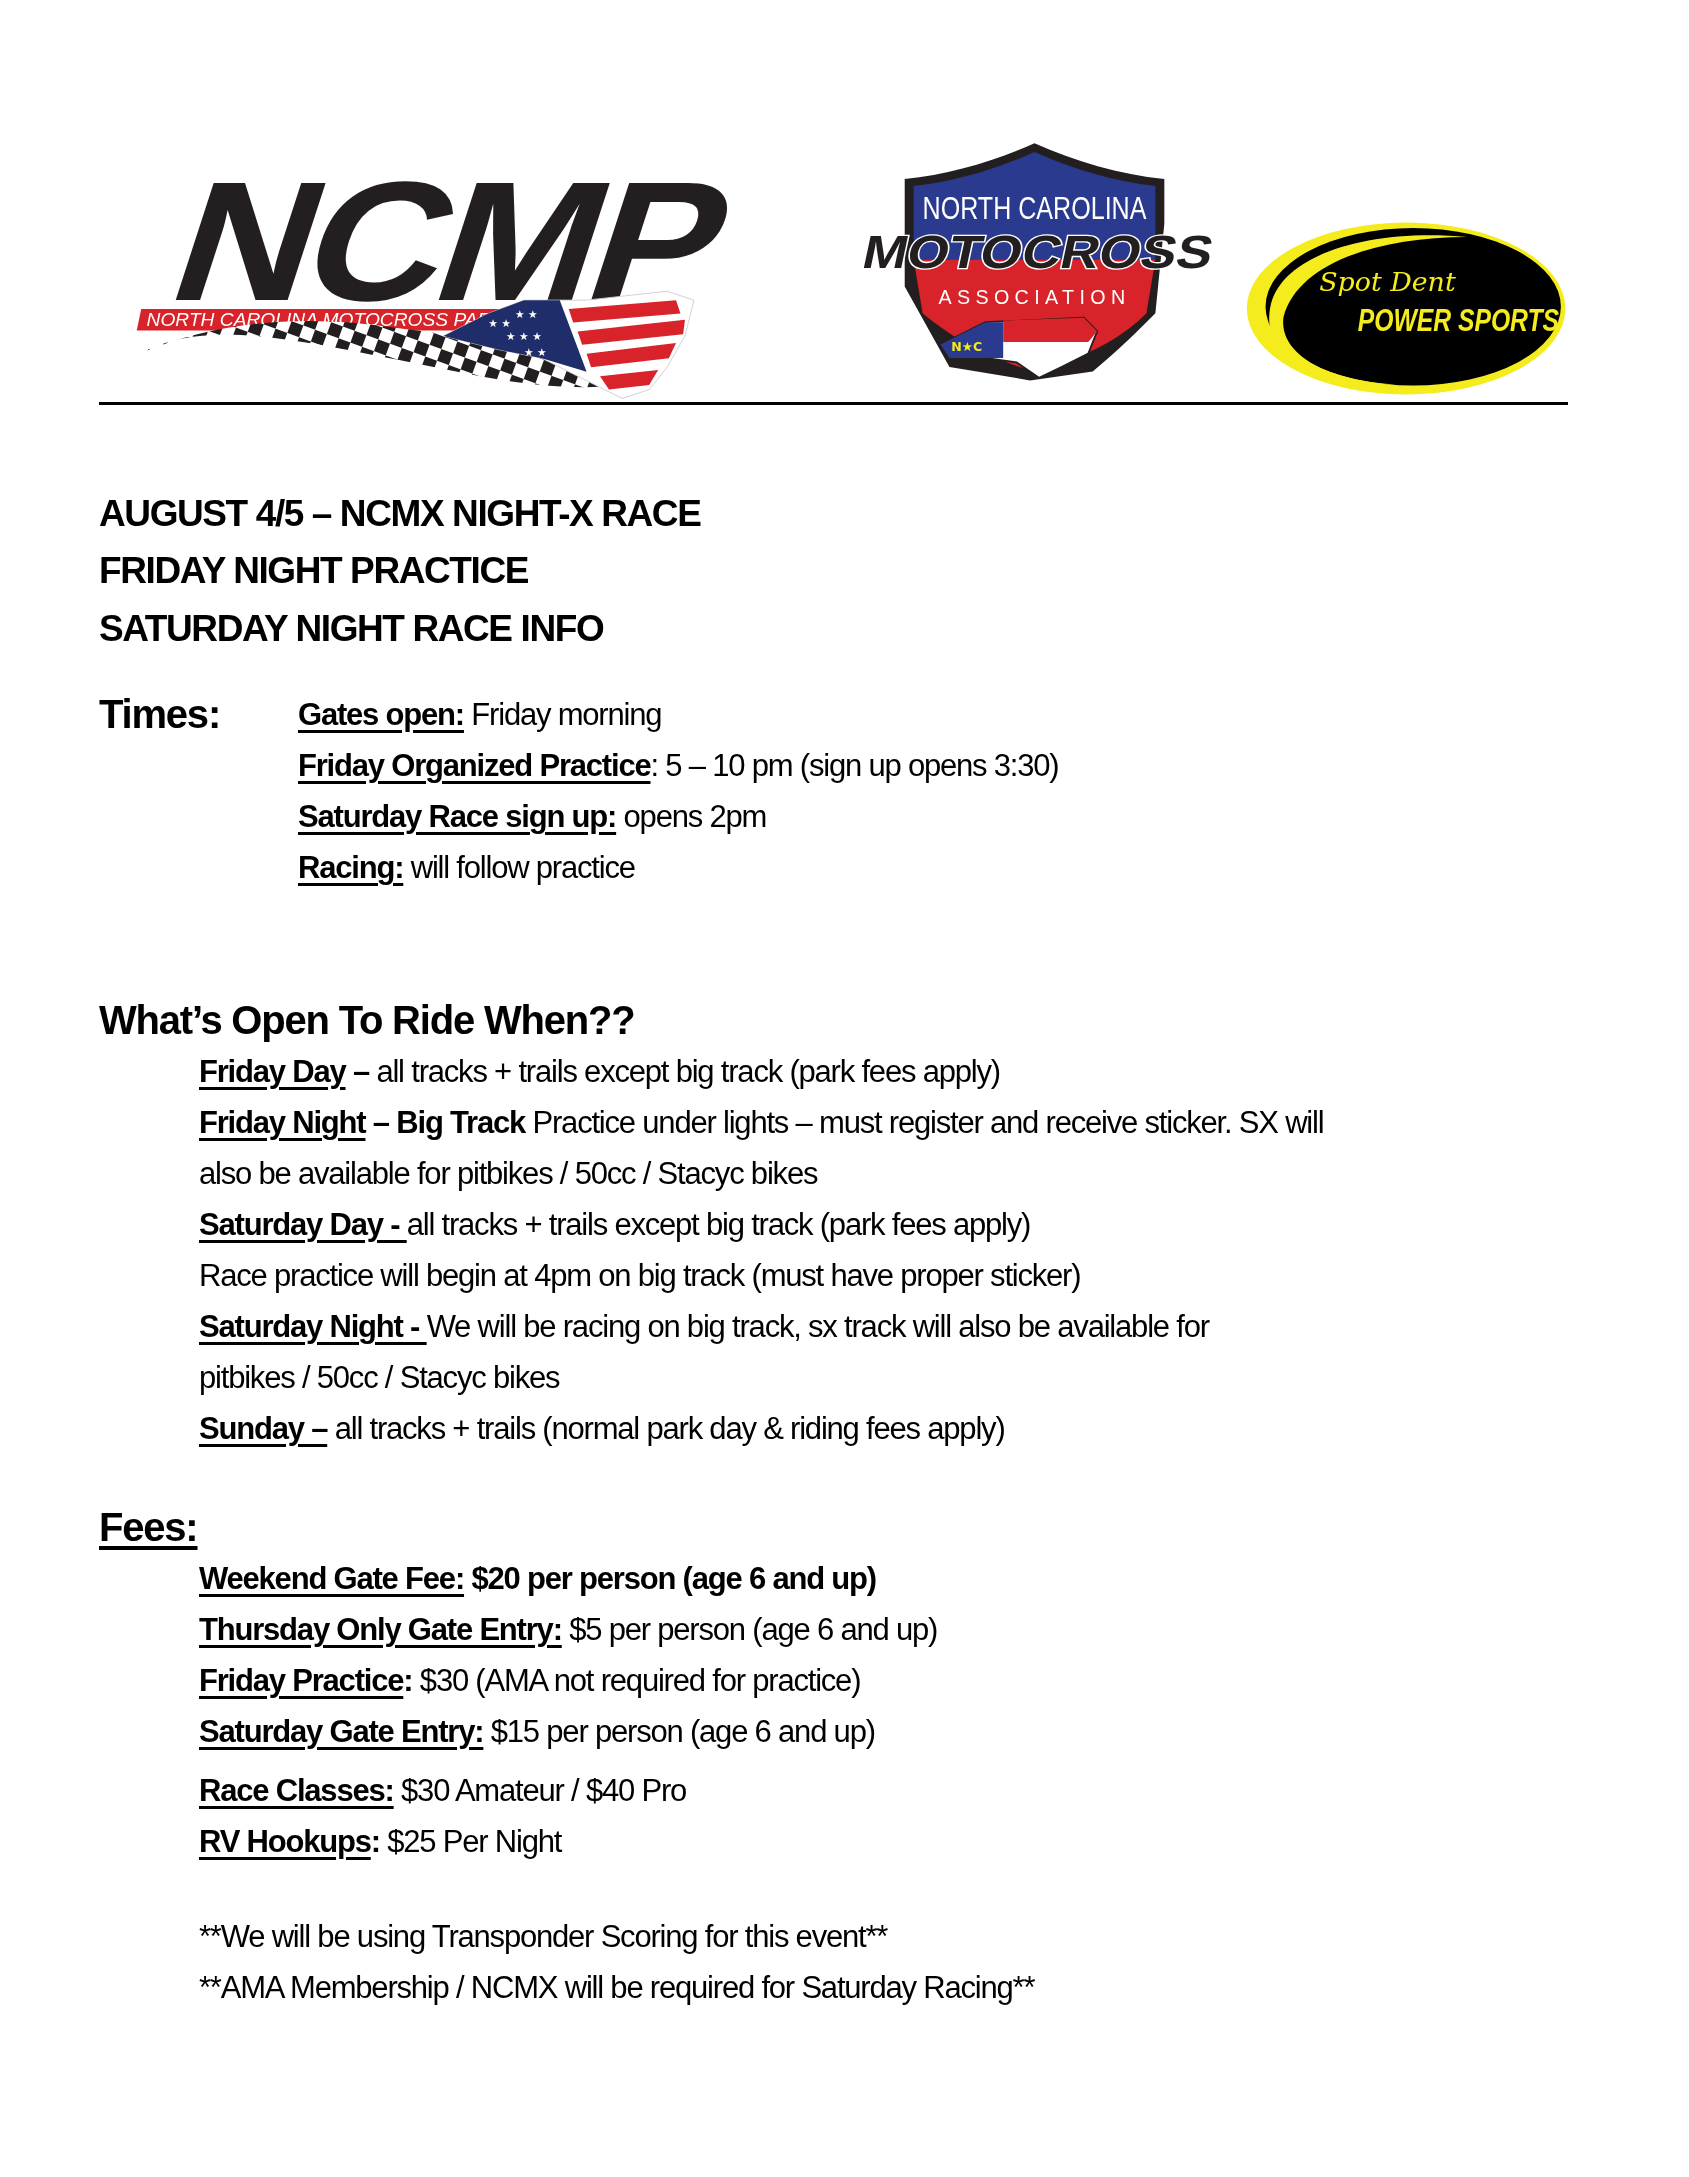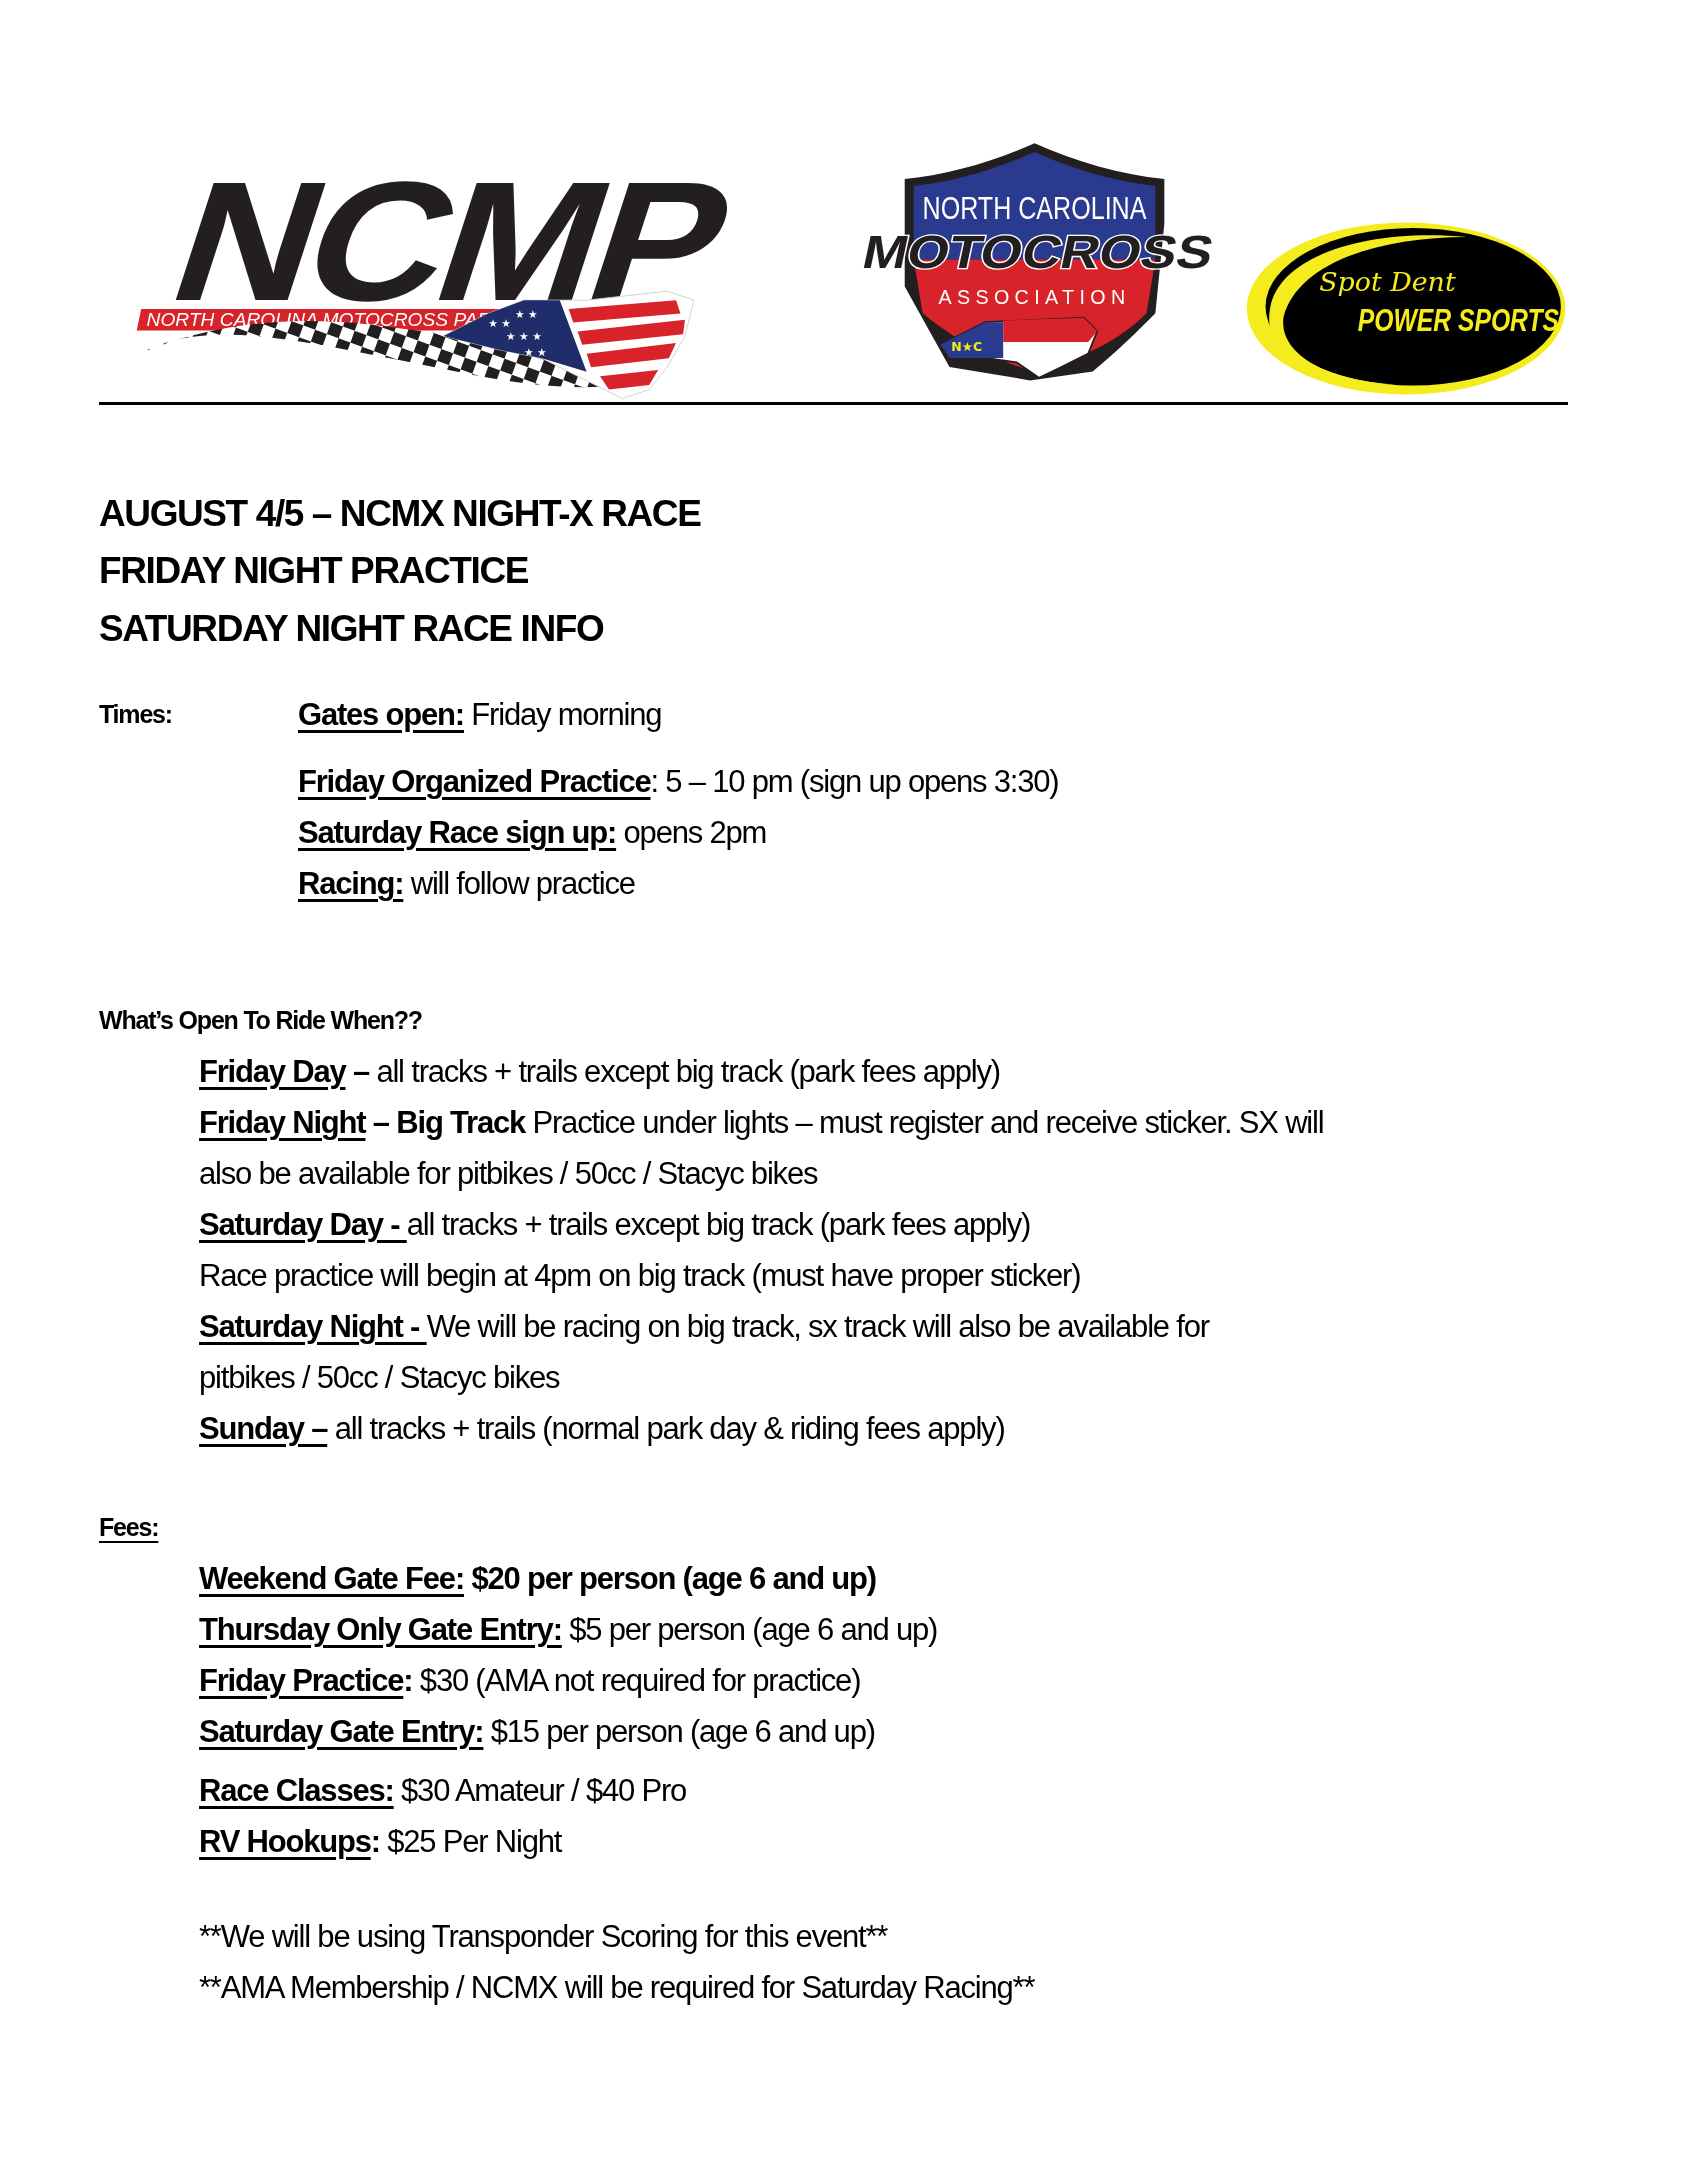--- a/index.html
+++ b/index.html
@@ -8,21 +8,21 @@
   .abs { position:absolute; }
   .logo-ncmp { left:121px; top:166px; width:645px; height:237px; }
   .logo-ncma { left:851px; top:143px; width:376px; height:242px; }
   .logo-spot { left:1243px; top:219px; width:327px; height:179px; }
   .rule { left:99px; top:402px; width:1469px; height:2.7px; background:#000; }
 
   .heading { left:99px; font-weight:bold; font-size:37px; letter-spacing:-1.4px; line-height:43px; white-space:nowrap; }
   .line { font-size:31px; letter-spacing:-1.2px; line-height:39px; white-space:nowrap; }
   .line .k { font-weight:bold; text-decoration:underline; text-decoration-thickness:2.7px; text-underline-offset:4.5px; }
   .line .b { font-weight:bold; }
-  .sec-label { font-weight:bold; font-size:25px; letter-spacing:-1.2px; line-height:39px; }
+  .sec-label { font-weight:bold; font-size:40px; letter-spacing:-1.2px; line-height:39px; }
   .u { text-decoration:underline; text-decoration-thickness:2.7px; text-underline-offset:4.5px; }
 </style>
 </head>
 <body>
 
 <div class="abs logo-ncmp">
   <svg width="645" height="237" viewBox="0 0 720 265">
 
     <g transform="skewX(-18)">
       <text x="95" y="150" font-family="Liberation Sans, sans-serif" font-weight="bold" font-size="190" fill="#231f20" letter-spacing="-6" textLength="600" lengthAdjust="spacingAndGlyphs">NCMP</text>
@@ -87,21 +87,21 @@
 
 <div class="abs rule"></div>
 
 <div class="abs heading" style="top:492px;">AUGUST 4/5 – NCMX NIGHT-X RACE</div>
 <div class="abs heading" style="top:549px;">FRIDAY NIGHT PRACTICE</div>
 <div class="abs heading" style="top:607px;">SATURDAY NIGHT RACE INFO</div>
 
 <div class="abs sec-label" style="left:99px; top:695px;">Times:</div>
 <div class="abs" style="left:298px; top:695px;">
   <div class="line" style="height:51px;"><span class="k">Gates open:</span><span></span><span> Friday morning</span></div>
-  <div class="line" style="height:51px;margin-top:16px;"><span class="k">Friday Organized Practice</span><span>:</span><span> 5 – 10 pm  (sign up opens 3:30)</span></div>
+  <div class="line" style="height:51px;"><span class="k">Friday Organized Practice</span><span>:</span><span> 5 – 10 pm  (sign up opens 3:30)</span></div>
   <div class="line" style="height:51px;"><span class="k">Saturday Race sign up:</span><span></span><span> opens 2pm</span></div>
   <div class="line" style="height:51px;"><span class="k">Racing:</span><span></span><span> will follow practice</span></div>
 </div>
 
 <div class="abs sec-label" style="left:99px; top:1001px;">What’s Open To Ride When??</div>
 <div class="abs" style="left:199px; top:1052px;">
   <div class="line" style="height:51px;"><span class="k">Friday Day</span><span class="b"> – </span><span>all tracks + trails except big track (park fees apply)</span></div>
   <div class="line" style="height:51px;"><span class="k">Friday Night</span><span class="b"> – Big Track</span><span> Practice under lights – must register and receive sticker.  SX will</span></div>
   <div class="line" style="height:51px;"><span>also be available for pitbikes / 50cc / Stacyc bikes</span></div>
   <div class="line" style="height:51px;"><span class="k">Saturday Day - </span><span> all tracks + trails except big track (park fees apply)</span></div>

